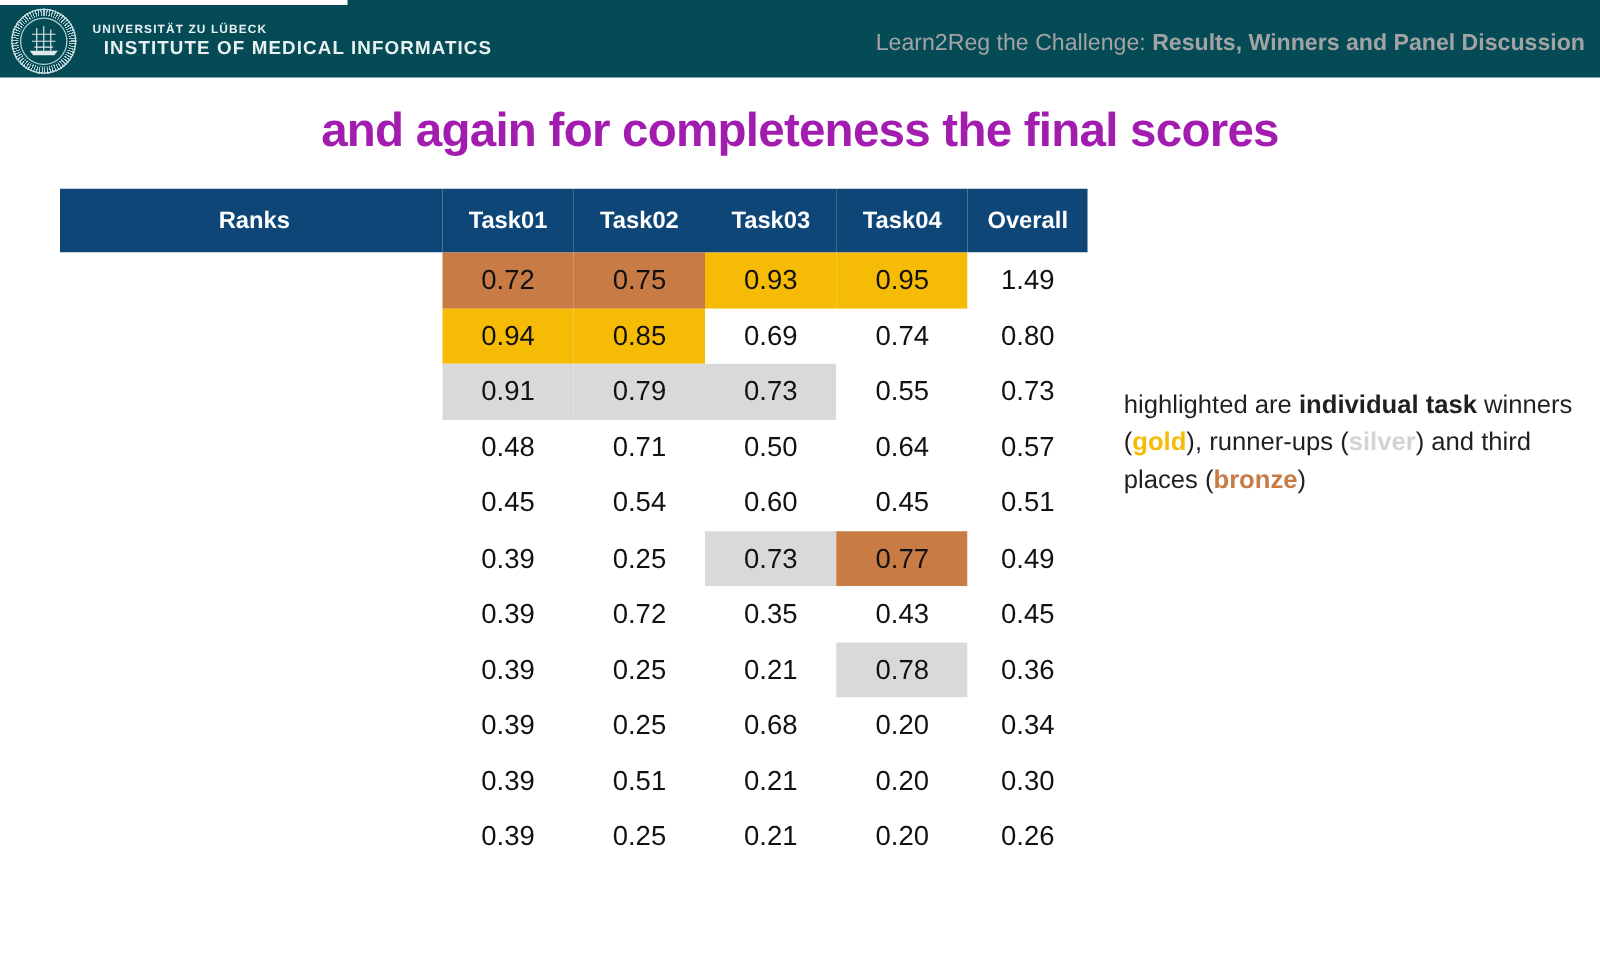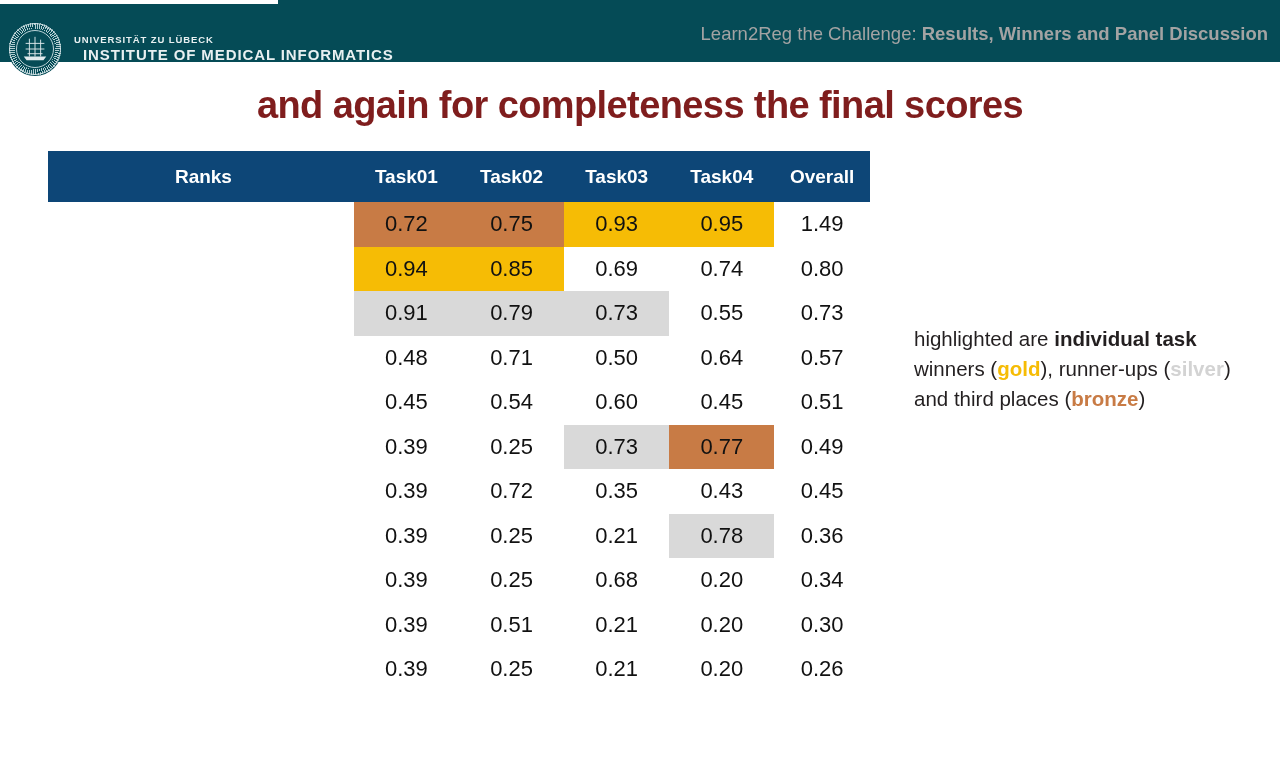--- a/index.html
+++ b/index.html
@@ -25,21 +25,21 @@
     background: #054b56;
   }
   #header-accent {
     position: absolute;
     left: 0; top: 0;
     width: 278px; height: 4px;
     background: #ffffff;
   }
   #logo-block {
     position: absolute;
-    left: 8px; top: 20px;
+    left: 8px; top: 4px;
     display: flex;
     align-items: center;
     height: 58px;
   }
   #seal {
     width: 54px; height: 54px;
     border-radius: 50%;
     background: #054b56;
     position: relative;
     flex: 0 0 auto;
@@ -99,21 +99,21 @@
 
   
   #slide-title {
     position: absolute;
     left: 0; top: 84px;
     width: 1280px;
     text-align: center;
     font-size: 38px;
     font-weight: bold;
     letter-spacing: -0.6px;
-    color: #7f1d1d;
+    color: #a21caf;
   }
 
   
   #results-table {
     position: absolute;
     left: 48px; top: 151px;
     width: 822px;
     border-collapse: collapse;
     table-layout: fixed;
   }
@@ -159,21 +159,21 @@
 
   
   #side-notes {
     position: absolute;
     left: 896px; top: 306px;
     width: 372px;
     font-size: 20.5px;
     line-height: 1.47;
     color: #231f20;
   }
-  #side-notes .para { margin: 18px; }
+  #side-notes .para { margin: 3px; }
   #side-notes .para + .para { margin-top: 26px; }
   #side-notes .bold { font-weight: bold; }
   .tag-gold   { color: #f6bc05; font-weight: bold; }
   .tag-silver { color: #d3d3d3; font-weight: bold; }
   .tag-bronze { color: #c87b45; font-weight: bold; }
 </style>
 </head>
 <body>
 
 <div id="header-bar">

